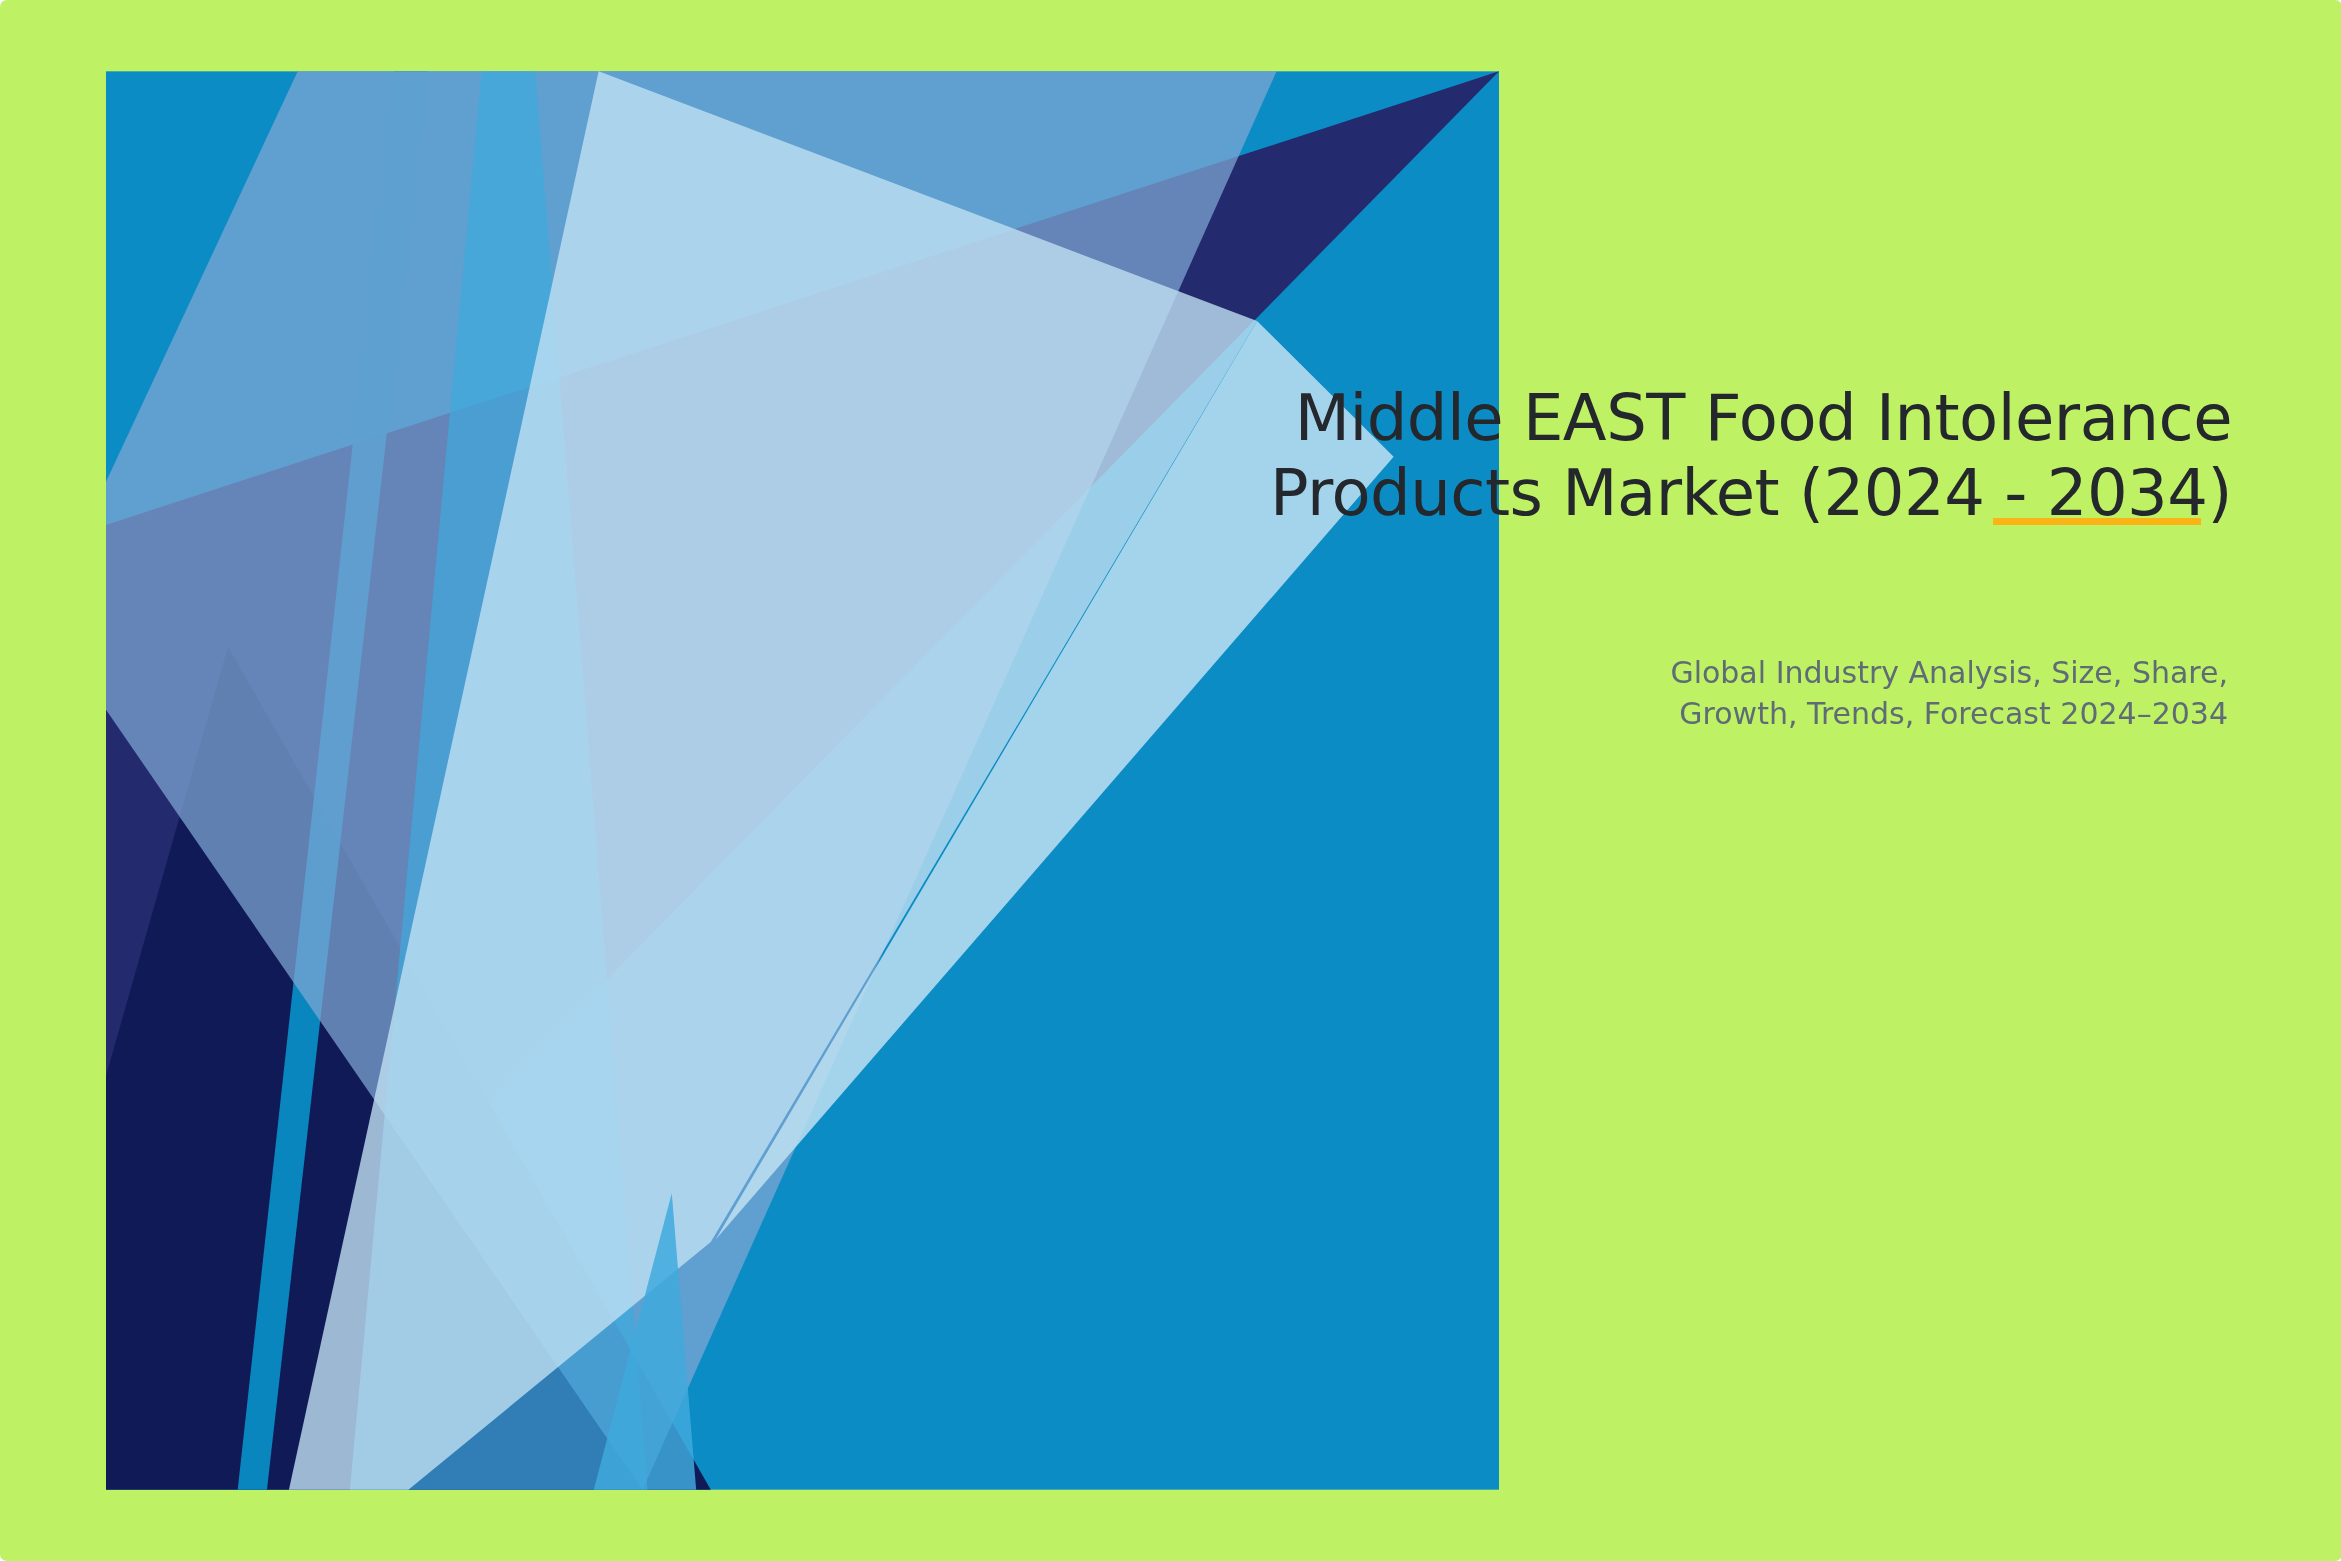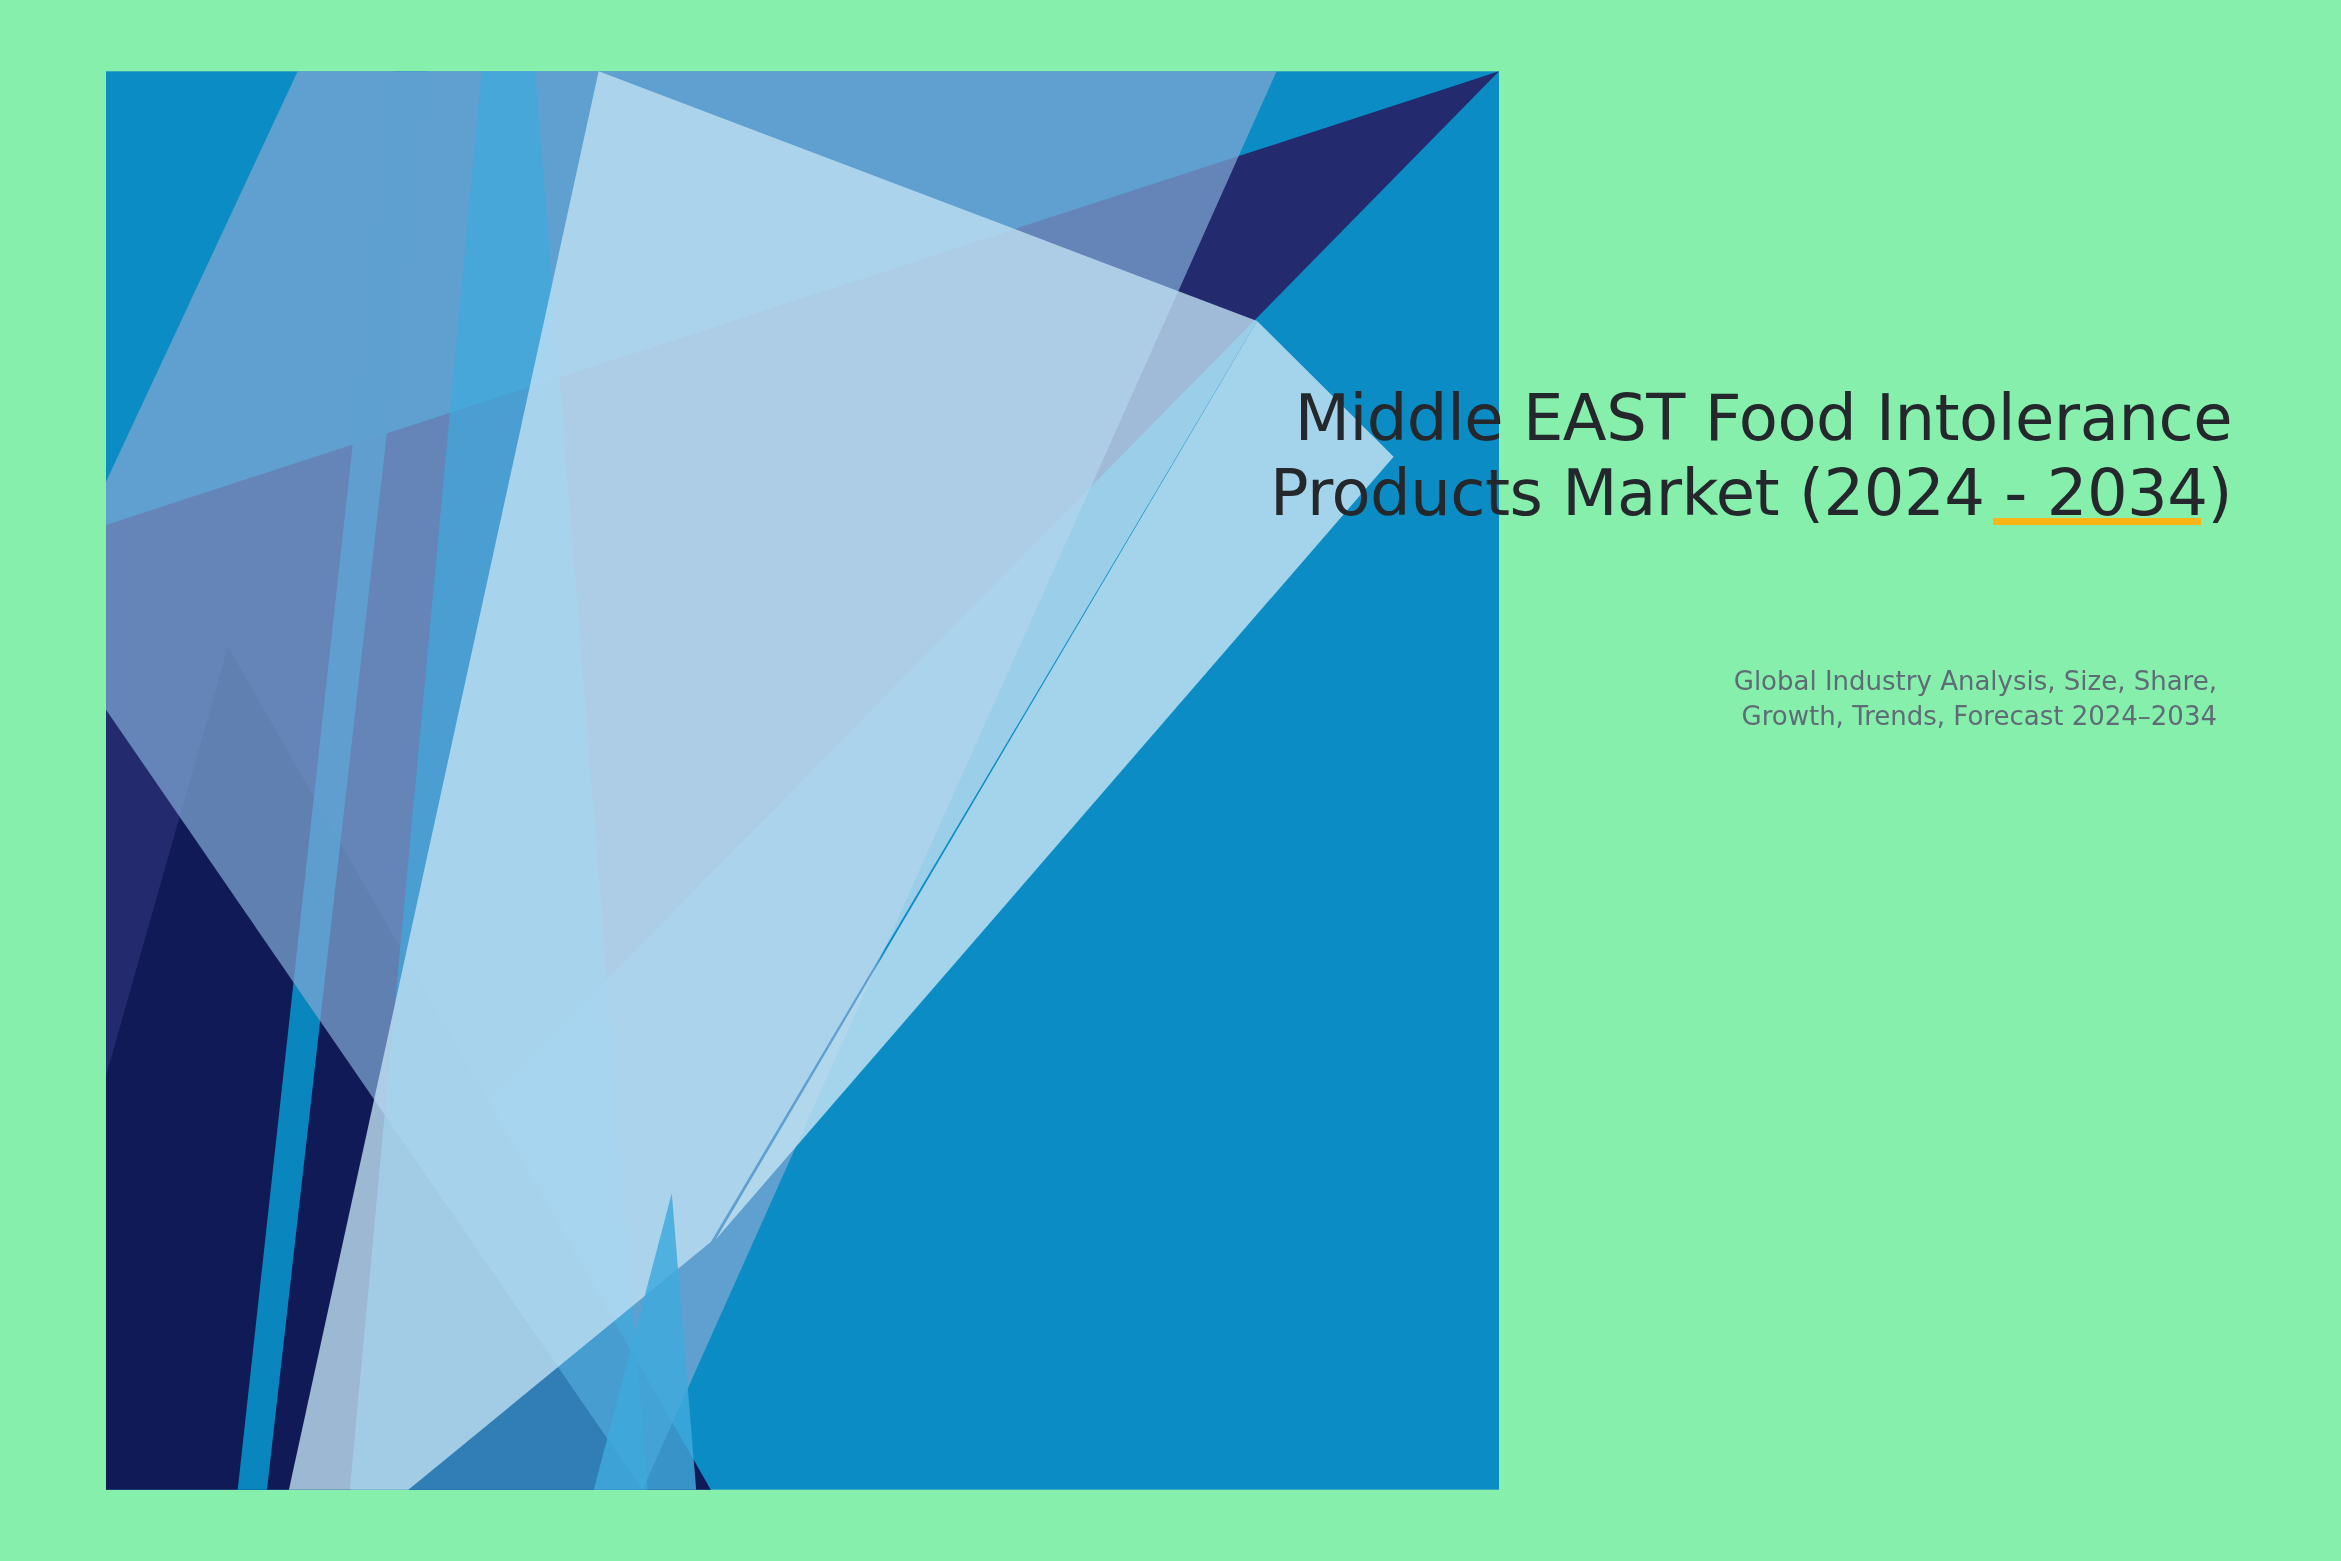--- a/index.html
+++ b/index.html
@@ -13,21 +13,22 @@
     font-family: "DejaVu Sans", sans-serif;
     overflow: hidden;
     position: relative;
   }
 
   #cover {
     position: absolute;
     left: 0; top: 0;
     width: 2342px;
     height: 1561px;
-    background: #86efac;
+    background: #bef264;
+    border-radius: 7px;
   }
 
   
   #artwork {
     position: absolute;
     left: 106px;
     top: 71px;
     width: 1393px;
     height: 1419px;
     overflow: hidden;
@@ -69,24 +70,24 @@
   }
 
   #subtitle-block {
     position: absolute;
     left: 1317px;
     top: 649px;
     width: 915px;
     text-align: right;
   }
   #subtitle {
-    margin: 15px;
+    margin: 4px;
     font-family: "DejaVu Sans", sans-serif;
     font-weight: 400;
-    font-size: 26px;
+    font-size: 30px;
     line-height: 1.35;
     color: #5f6b75;
     white-space: pre-line;
   }
 </style>
 </head>
 <body>
 
 <div id="cover">
 

